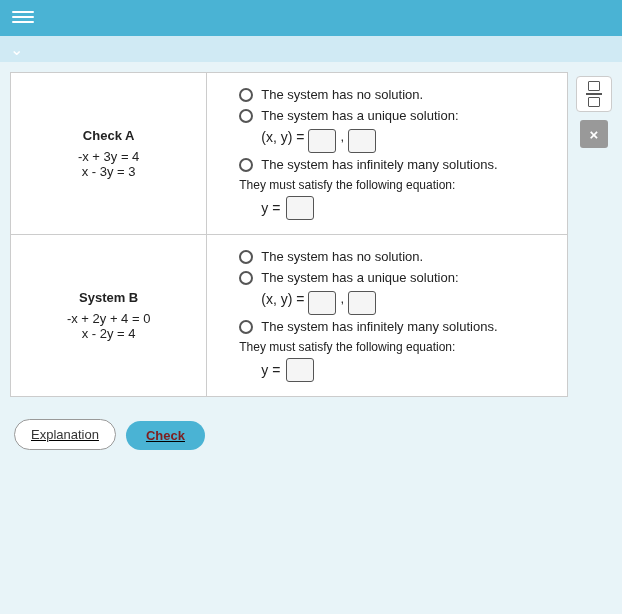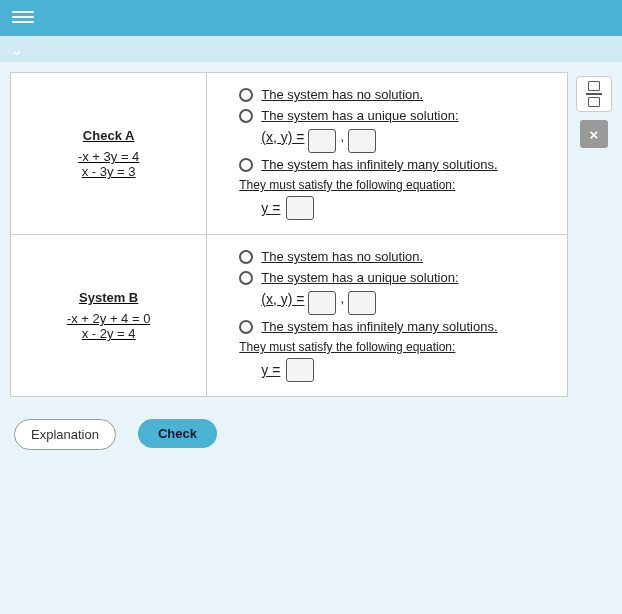--- a/index.html
+++ b/index.html
@@ -53,21 +53,20 @@
     .main-table {
       flex: 1;
       border-collapse: collapse;
       border: 1.5px solid #ccc;
       background: white;
     }
     .main-table td {
       border: 1.5px solid #ccc;
       vertical-align: middle;
       padding: 14px 32px;
-      text-decoration: underline;
     }
     .system-label {
       font-size: 13px;
       font-weight: bold;
       color: #222;
       text-align: center;
       min-width: 120px;
     }
     .system-equations {
       font-size: 13px;
@@ -182,41 +181,42 @@
       display: flex;
       align-items: center;
       justify-content: center;
       color: white;
       font-size: 15px;
       cursor: pointer;
       font-weight: bold;
     }
     .footer {
       display: flex;
-      align-items: flex-start;
-      gap: 22px;
+      align-items: flex-end;
+      gap: 10px;
       padding: 12px 14px;
+      text-decoration: underline;
     }
     .btn-explanation {
       padding: 7px 16px;
       background: white;
       border: 1.5px solid #999;
       border-radius: 20px;
       font-size: 13px;
       cursor: pointer;
       color: #333;
     }
     .btn-check {
       padding: 7px 20px;
       background: #4ab3d4;
       border: none;
       border-radius: 20px;
       font-size: 13px;
       cursor: pointer;
-      color: #0f172a;
+      color: #7f1d1d;
       font-weight: bold;
     }
   </style>
 </head>
 <body>
 
 <div class="header">
   <div class="header-icon">
     <span></span>
       <span></span>

